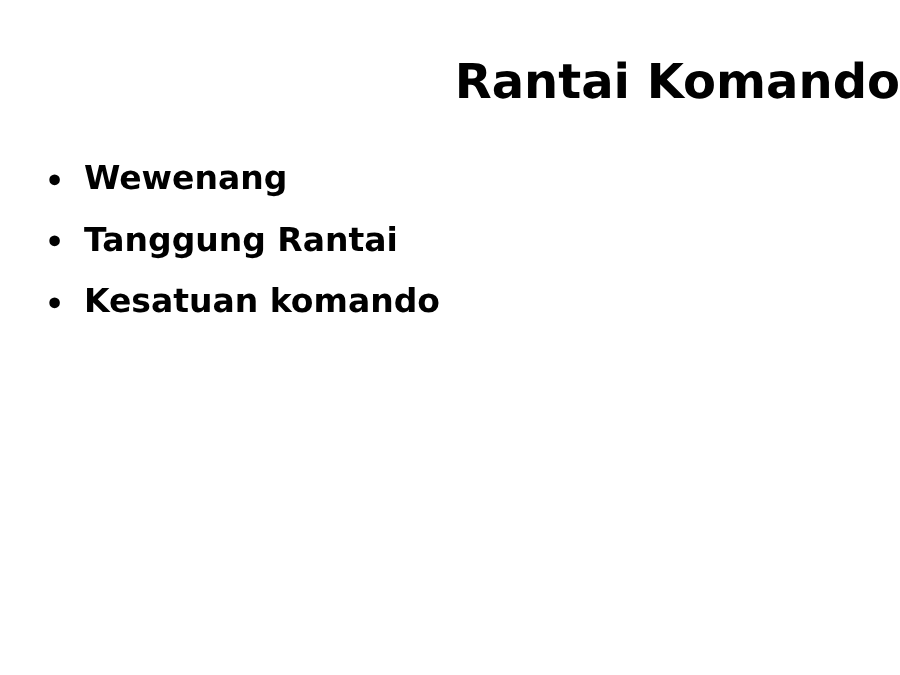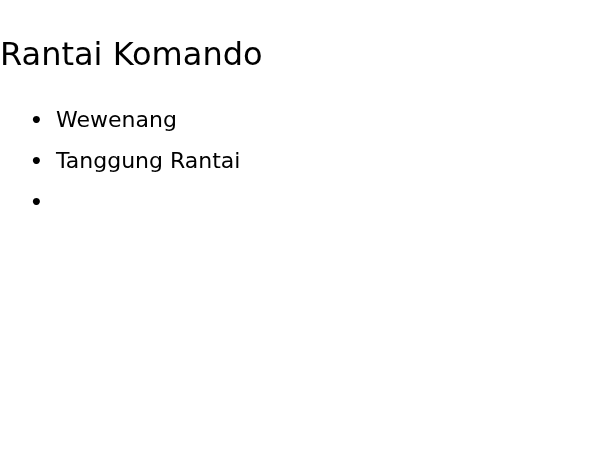--- a/index.html
+++ b/index.html
@@ -20,23 +20,23 @@
     height: 450px;
     background: #ffffff;
     box-sizing: border-box;
   }
 
   .slide-title {
     position: absolute;
     top: 34px;
     left: 0;
     width: 600px;
-    text-align: left;
+    text-align: right;
     font-size: 32px;
-    font-weight: normal;
+    font-weight: bold;
     color: #000000;
     letter-spacing: 0px;
     line-height: 40px;
     white-space: nowrap;
   }
 
   .body-list {
     position: absolute;
     top: 108px;
     left: 30px;
@@ -59,21 +59,21 @@
     font-size: 20px;
     font-weight: bold;
     color: #000000;
     line-height: 24px;
     text-align: left;
   }
 
   .body-text {
     flex: 0 1 auto;
     font-size: 22px;
-    font-weight: normal;
+    font-weight: bold;
     color: #000000;
     line-height: 24px;
     white-space: nowrap;
   }
 </style>
 </head>
 <body>
 
 <div class="slide">
 
@@ -86,17 +86,18 @@
       <span class="body-text">Wewenang</span>
     </li>
 
     <li class="body-item">
       <span class="bullet-marker">•</span>
       <span class="body-text">Tanggung Rantai</span>
     </li>
 
     <li class="body-item">
       <span class="bullet-marker">•</span>
+      <span class="body-text">Kesatuan komando</span>
     </li>
 
   </ul>
 
 </div>
 
 </body></html>

